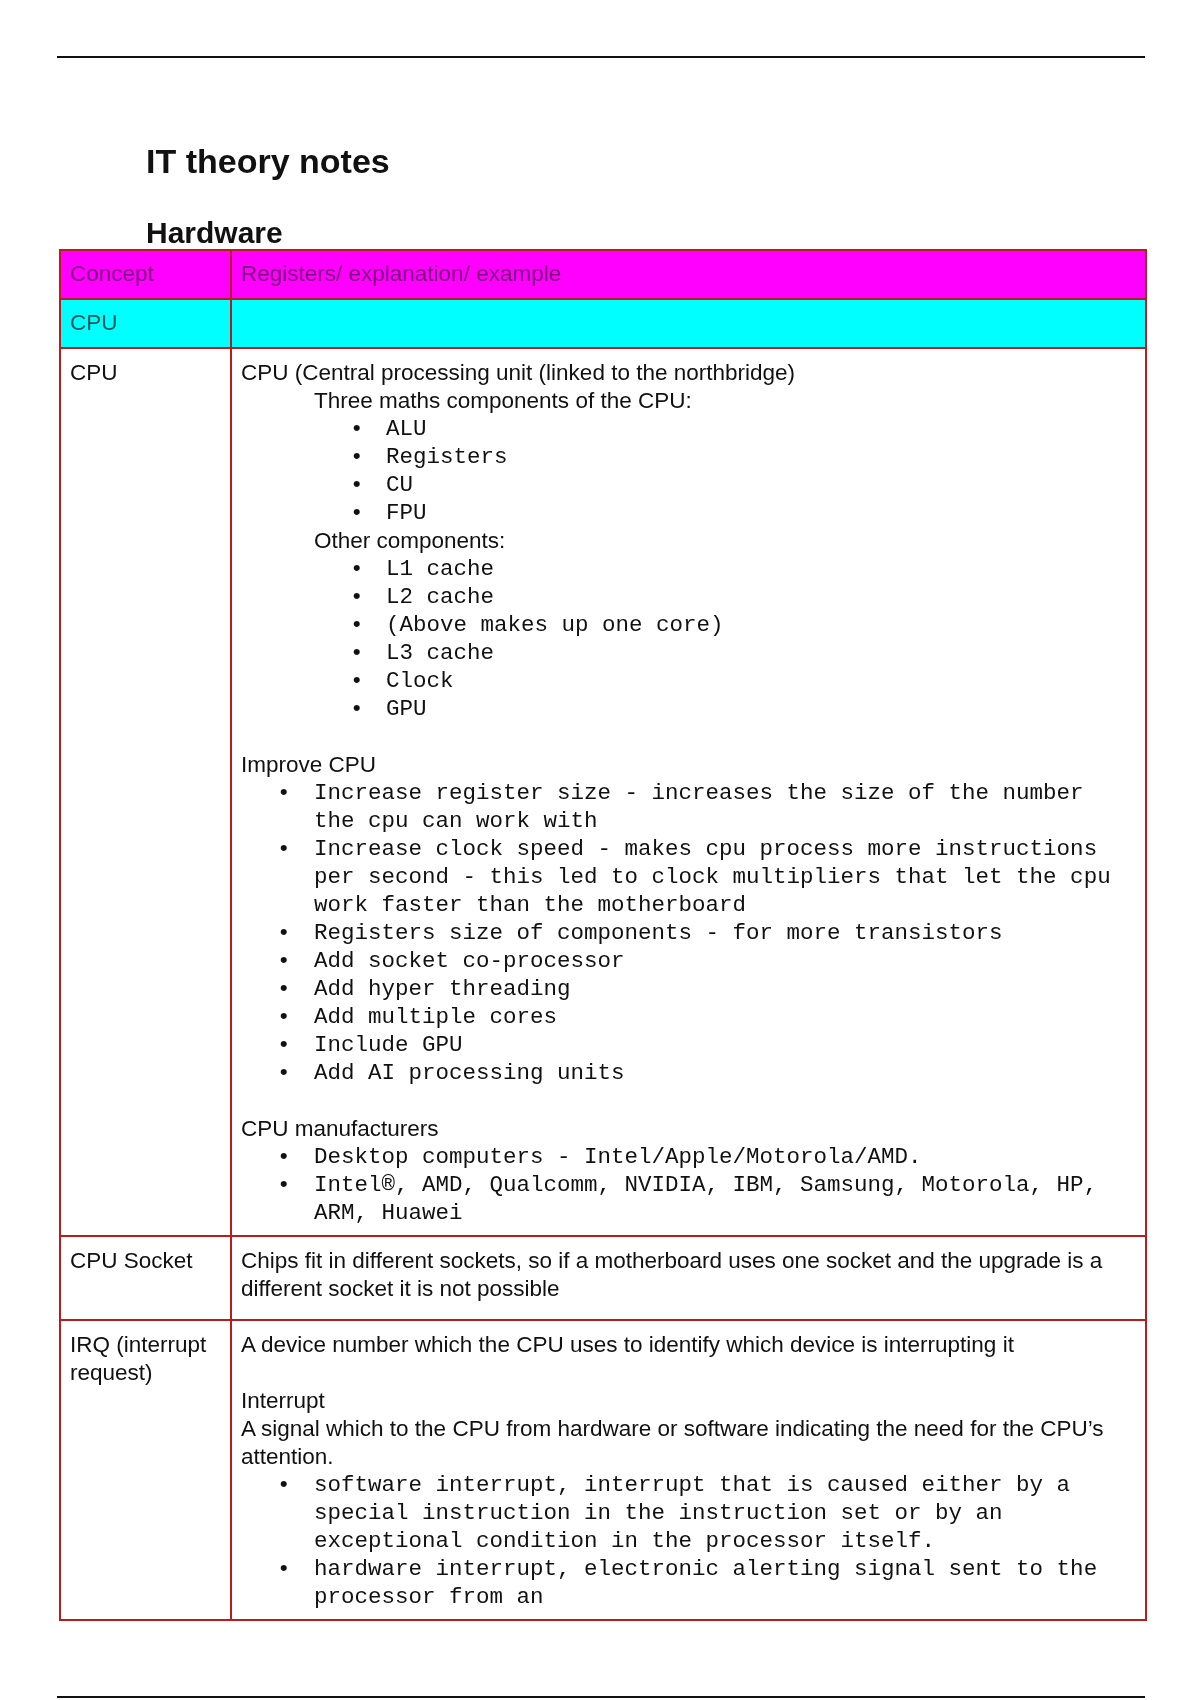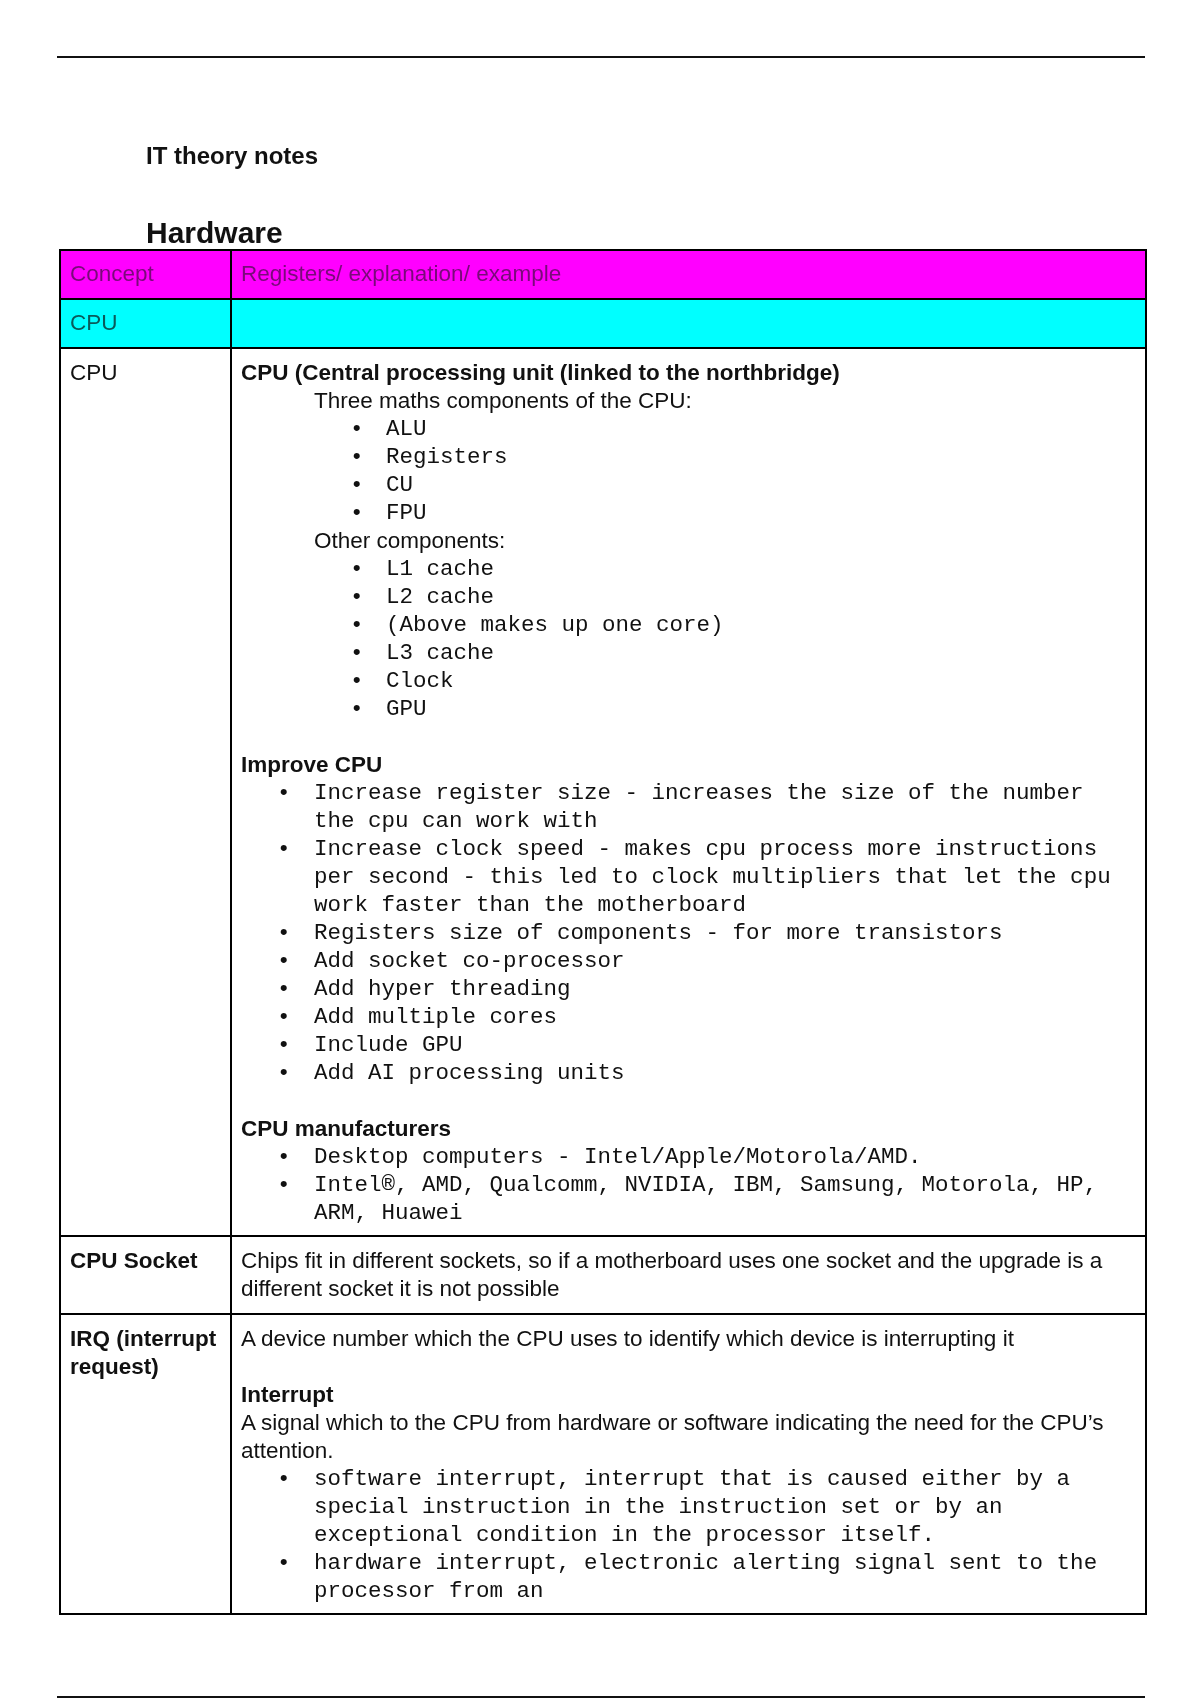--- a/index.html
+++ b/index.html
@@ -1,37 +1,37 @@
 <!DOCTYPE html>
 <html><head>
 <meta charset="utf-8">
 <style>
   html, body { margin: 0; padding: 0; background: #ffffff; }
   body { width: 1200px; height: 1700px; position: relative; overflow: hidden;
          font-family: "Liberation Sans", sans-serif; color: #111; }
   .rule { position: absolute; left: 57px; width: 1088px; height: 2px; background: #111; }
   .rule.top { top: 56px; }
   .rule.bottom { top: 1696px; }
-  .title { position: absolute; left: 146px; top: 142px; font-size: 24px; font-weight: bold; margin: 0; }
+  .title { position: absolute; left: 146px; top: 142px; font-size: 34px; font-weight: bold; margin: 0; }
   .subtitle { position: absolute; left: 146px; top: 216px; font-size: 30px; font-weight: bold; margin: 0; }
   table { position: absolute; left: 59px; top: 249px; width: 1088px; border-collapse: collapse; table-layout: fixed; }
-  td { border: 2px solid #000000; vertical-align: top; font-size: 22.5px; line-height: 28px; padding: 10px 9px 8px 9px; }
+  td { border: 2px solid #b91c1c; vertical-align: top; font-size: 22.5px; line-height: 28px; padding: 10px 9px 8px 9px; }
   col.c1 { width: 171px; }
   tr.head td { background: #ff00ff; color: #7a0a7a; height: 30px; padding-top: 9px; padding-bottom: 8px; }
   tr.section td { background: #00ffff; color: #0a5a5a; height: 30px; padding-top: 9px; padding-bottom: 8px; }
-  .b { font-weight: bold; }
+  .b { font-weight: normal; }
   .indent1 { padding-left: 73px; }
   ul { margin: 0; padding: 0; list-style: none; font-family: Liberation Mono, monospace; }
   ul li { position: relative; }
   ul.l2 li { padding-left: 145px; }
   ul.l2 li::before { content: "•"; position: absolute; left: 109px; }
   ul.l1 li { padding-left: 73px; }
   ul.l1 li::before { content: "•"; position: absolute; left: 36px; }
   .gap { height: 28px; }
-  .socket td { padding-top: 10px; padding-bottom: 10px; border-radius: 10px; }
+  .socket td { padding-top: 10px; padding-bottom: 16px; border-radius: 10px; }
   .cpu-row td { padding-bottom: 8px; }
 </style>
 </head>
 <body>
 
 <div class="rule top"></div>
 <h1 class="title">IT theory notes</h1>
 <h2 class="subtitle">Hardware</h2>
 
 <table>

